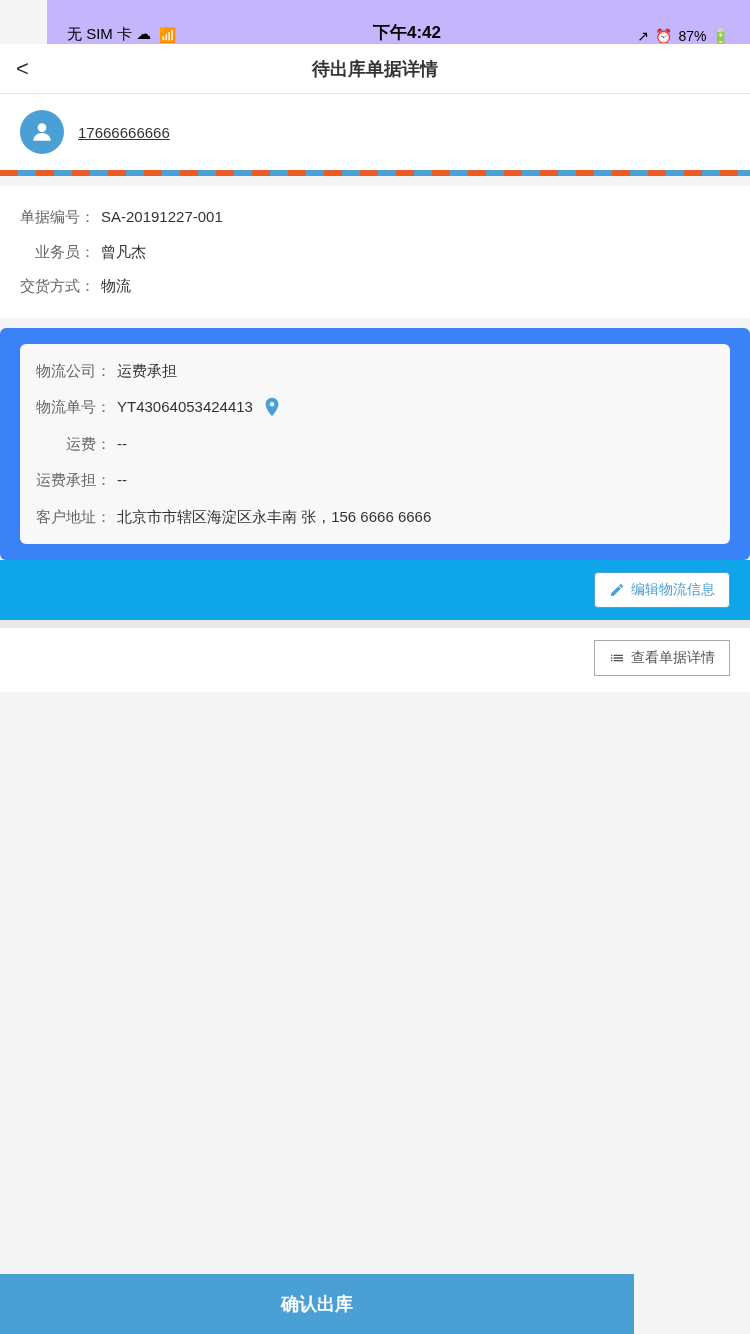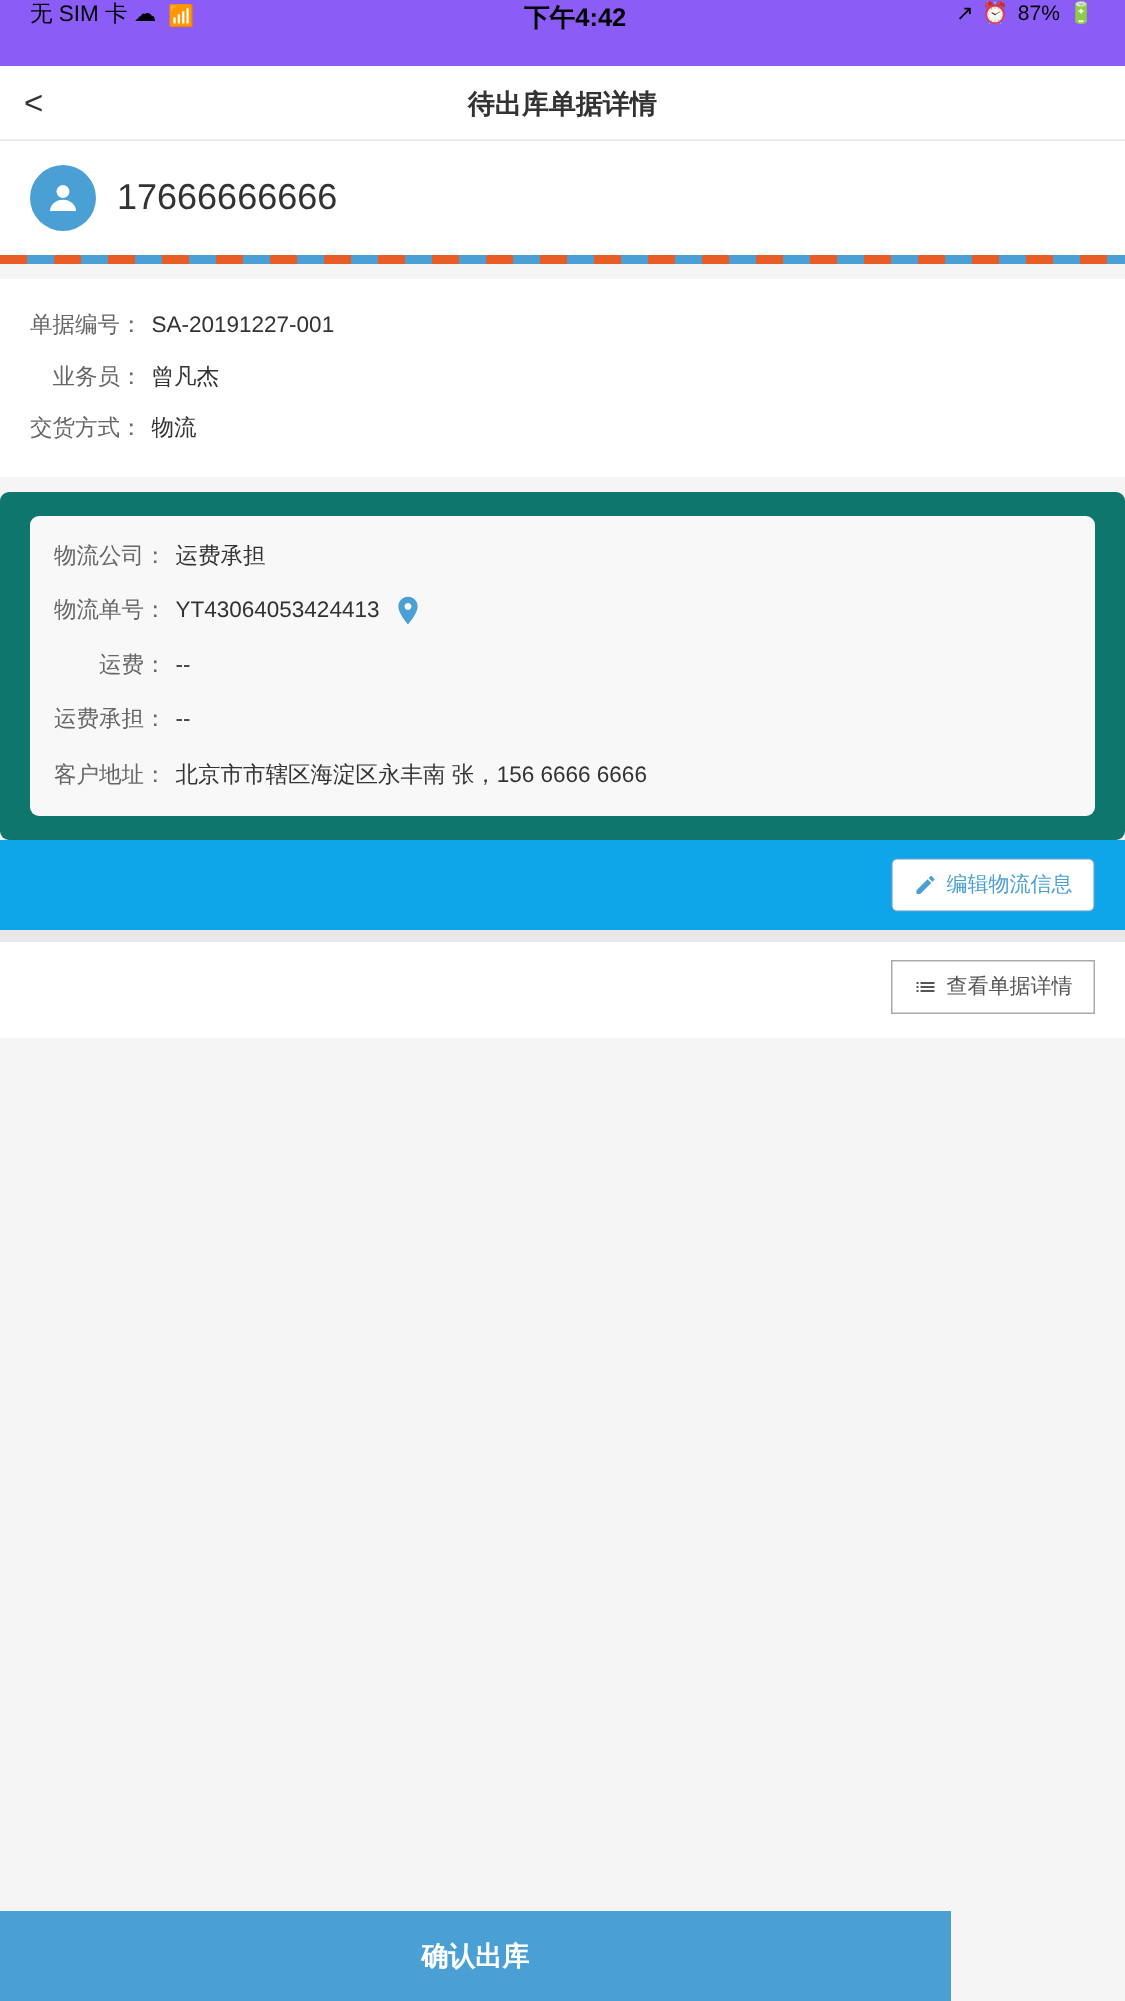--- a/index.html
+++ b/index.html
@@ -5,28 +5,29 @@
   <style>
     * { box-sizing: border-box; margin: 0; padding: 0; }
     body {
       font-family: -apple-system, "PingFang SC", "Helvetica Neue", Arial, sans-serif;
       background: #f5f5f5;
       width: 750px;
       min-height: 1334px;
       overflow-x: hidden;
     }
     .status-bar {
-      background: #8b5cf6;
+      background: #c4b5fd;
       height: 44px;
       display: flex;
-      align-items: flex-start;
+      align-items: flex-end;
       justify-content: space-between;
       padding: 0 20px;
       font-size: 15px;
       font-weight: 500;
+      margin-left: 47px;
     }
     .status-left { display: flex; align-items: center; gap: 8px; }
     .status-center { font-size: 17px; font-weight: 600; }
     .status-right { display: flex; align-items: center; gap: 6px; font-size: 14px; }
     .nav-bar {
       background: #fff;
       height: 50px;
       display: flex;
       align-items: center;
       justify-content: center;
@@ -67,23 +68,24 @@
       align-items: center;
       justify-content: center;
       flex-shrink: 0;
     }
     .avatar-icon {
       width: 26px;
       height: 26px;
       fill: white;
     }
     .user-phone {
-      font-size: 24px;
+      font-size: 15px;
       font-weight: 500;
       color: #333;
+      text-decoration: underline;
     }
     .dashed-divider {
       height: 6px;
       background: repeating-linear-gradient(
         90deg,
         #e85d26 0px, #e85d26 18px,
         #4a9fd4 18px, #4a9fd4 36px
       );
       width: 100%;
     }
@@ -106,21 +108,21 @@
       flex-shrink: 0;
       line-height: 1.5;
     }
     .info-value {
       color: #333;
       margin-left: 6px;
       line-height: 1.5;
       flex: 1;
     }
     .logistics-section {
-      background: #0f766e;
+      background: #3b82f6;
       margin-top: 10px;
       padding: 16px 20px;
       border-radius: 6px;
     }
     .logistics-inner {
       background: #f8f8f8;
       border-radius: 6px;
       padding: 16px 16px;
     }
     .logistics-row {

